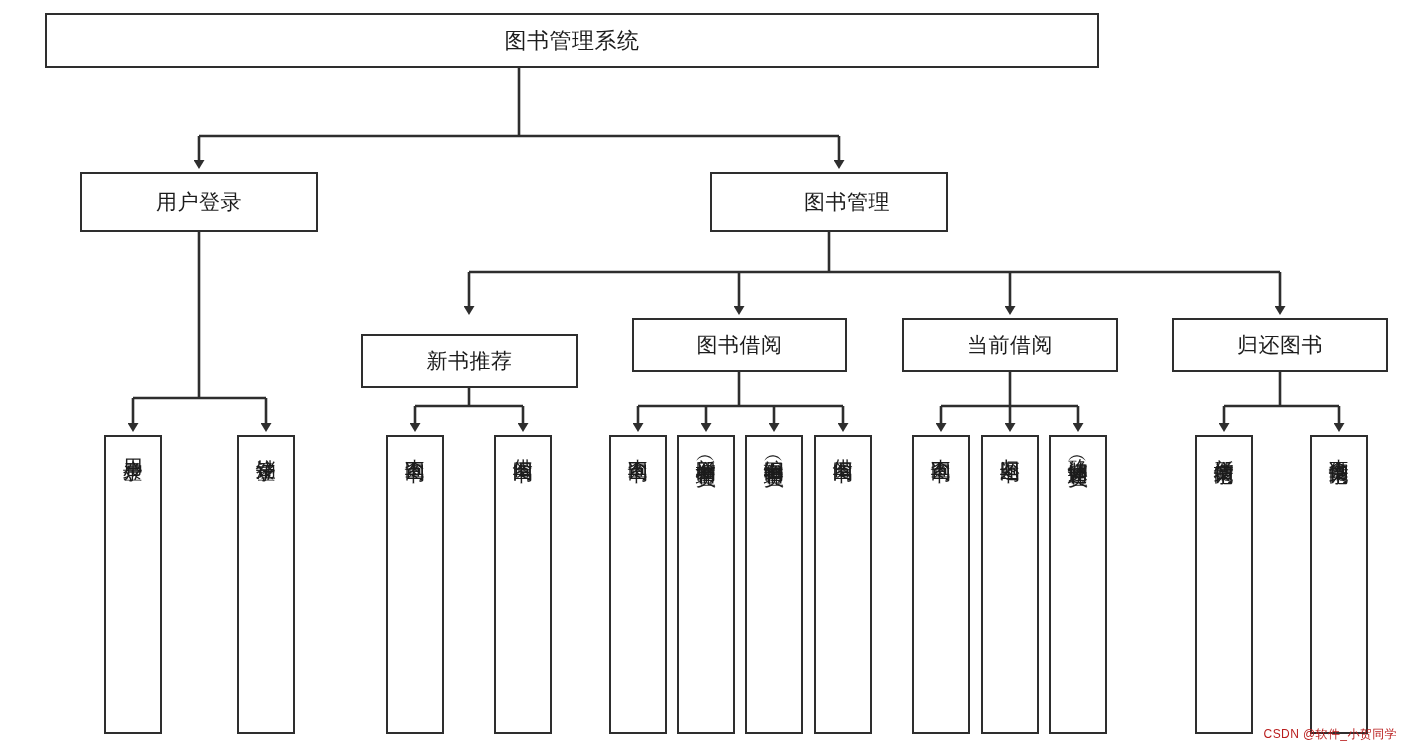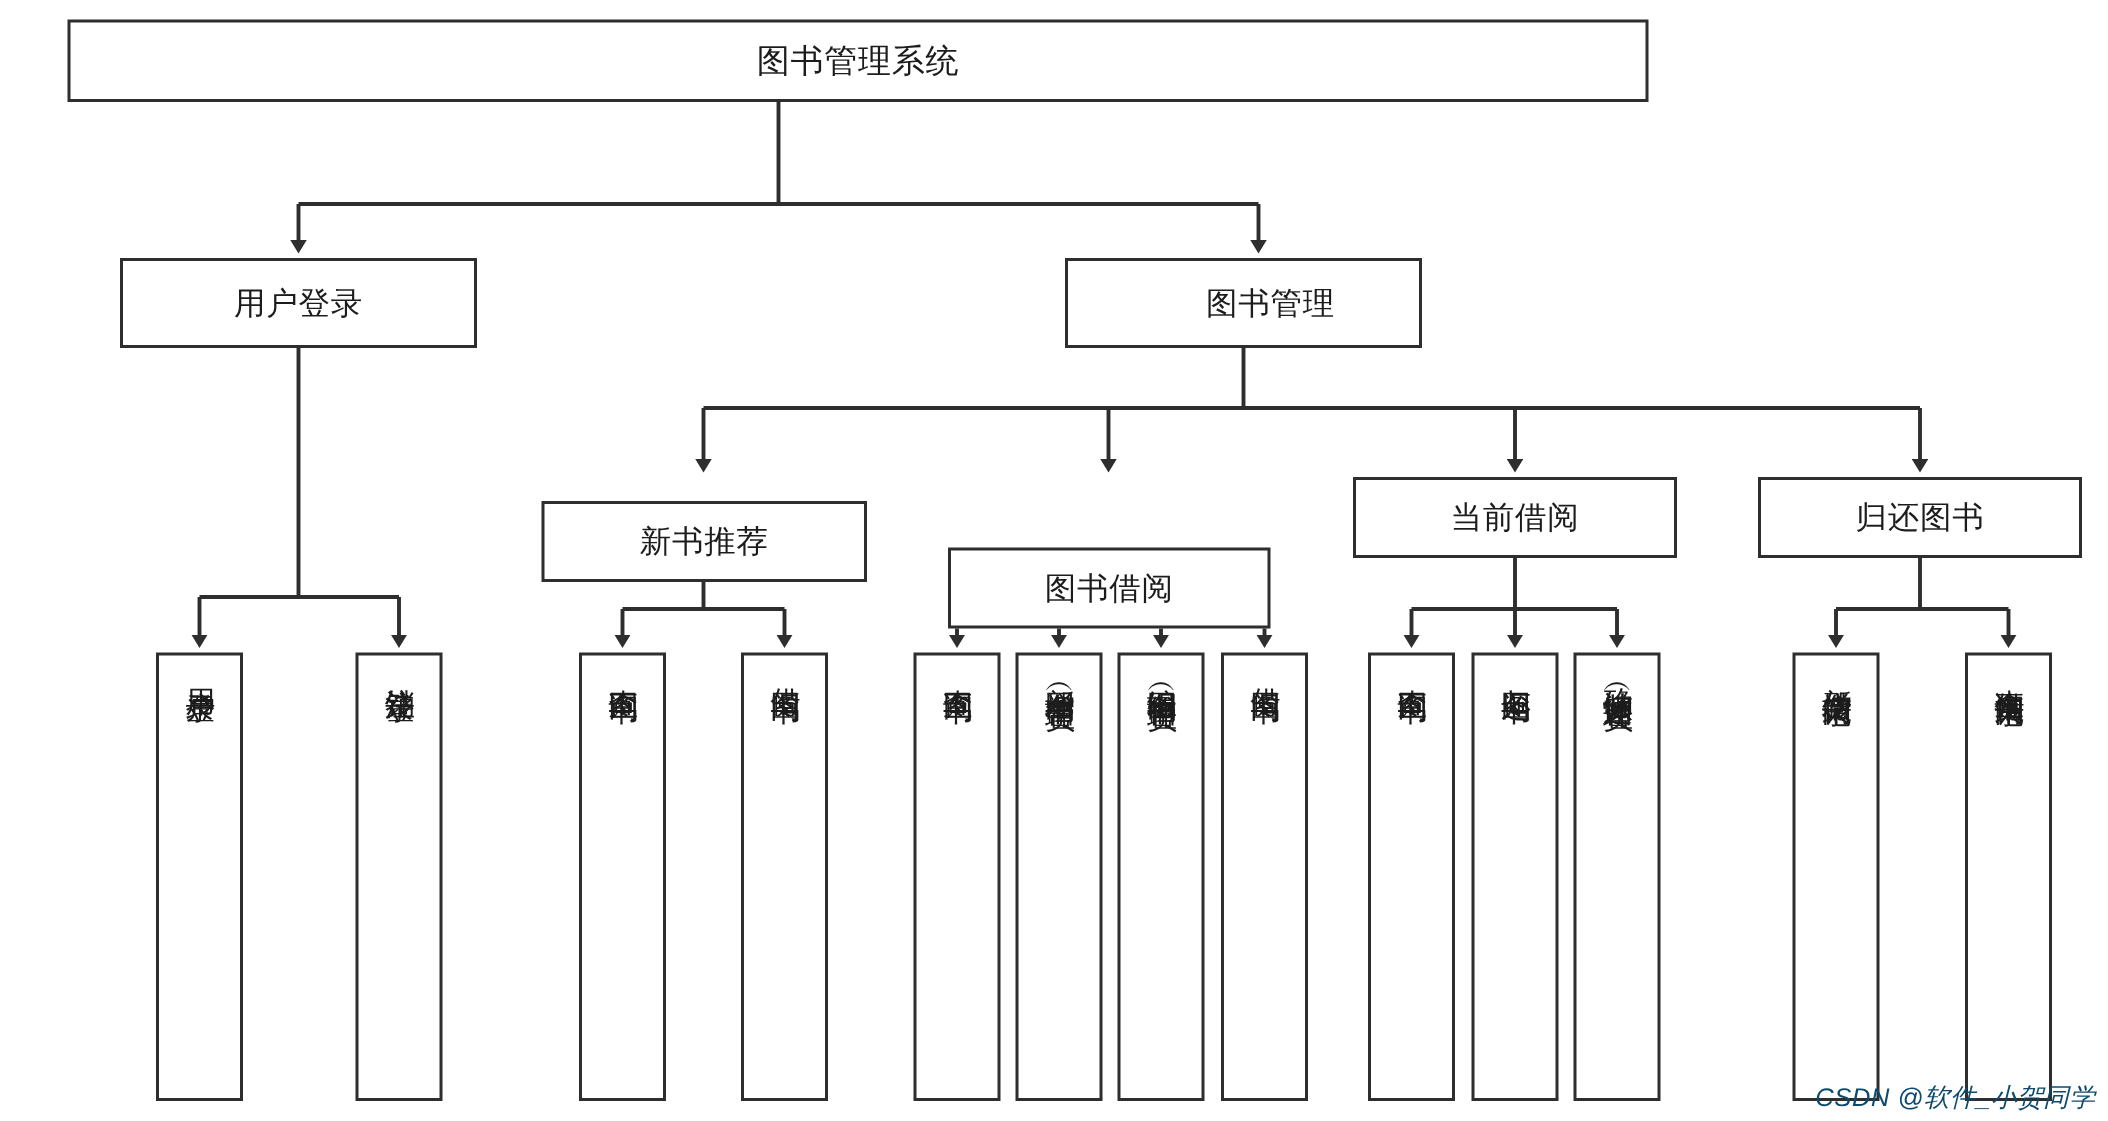--- a/index.html
+++ b/index.html
@@ -46,26 +46,25 @@
     font-size: 20px;
     line-height: 1.12;
     letter-spacing: 1.5px;
     text-align: left;
     white-space: nowrap;
   }
   .watermark {
     position: absolute;
     right: 8px;
     bottom: 4px;
-    font-size: 17px;
-    color: #0c4a6e;
+    font-size: 12px;
+    color: #b91c1c;
     letter-spacing: 0.4px;
     white-space: nowrap;
     user-select: none;
-    font-style: italic;
   }
 </style>
 </head>
 <body>
 
 <div id="canvas">
 
   <svg class="edges" viewBox="0 0 1405 747" xmlns="http://www.w3.org/2000/svg">
     <defs>
       <marker id="arrow" markerWidth="9" markerHeight="11" refX="1" refY="5.5" orient="auto" markerUnits="userSpaceOnUse">
@@ -123,21 +122,21 @@
   <div class="node" style="left:80px; top:172px; width:238px; height:60px;">
     <span class="node-h">用户登录</span>
   </div>
   <div class="node" style="left:710px; top:172px; width:238px; height:60px;padding-left:36px;">
     <span class="node-h">图书管理</span>
   </div>
 
   <div class="node" style="left:361px; top:334px; width:217px; height:54px;">
     <span class="node-h">新书推荐</span>
   </div>
-  <div class="node" style="left:632px; top:318px; width:215px; height:54px;margin-top:47px;">
+  <div class="node" style="left:632px; top:318px; width:215px; height:54px;">
     <span class="node-h">图书借阅</span>
   </div>
   <div class="node" style="left:902px; top:318px; width:216px; height:54px;align-items:center;">
     <span class="node-h">当前借阅</span>
   </div>
   <div class="node" style="left:1172px; top:318px; width:216px; height:54px;">
     <span class="node-h">归还图书</span>
   </div>
 
   <div class="node node-leaf" style="left:104px; top:435px; width:58px; height:299px;">

